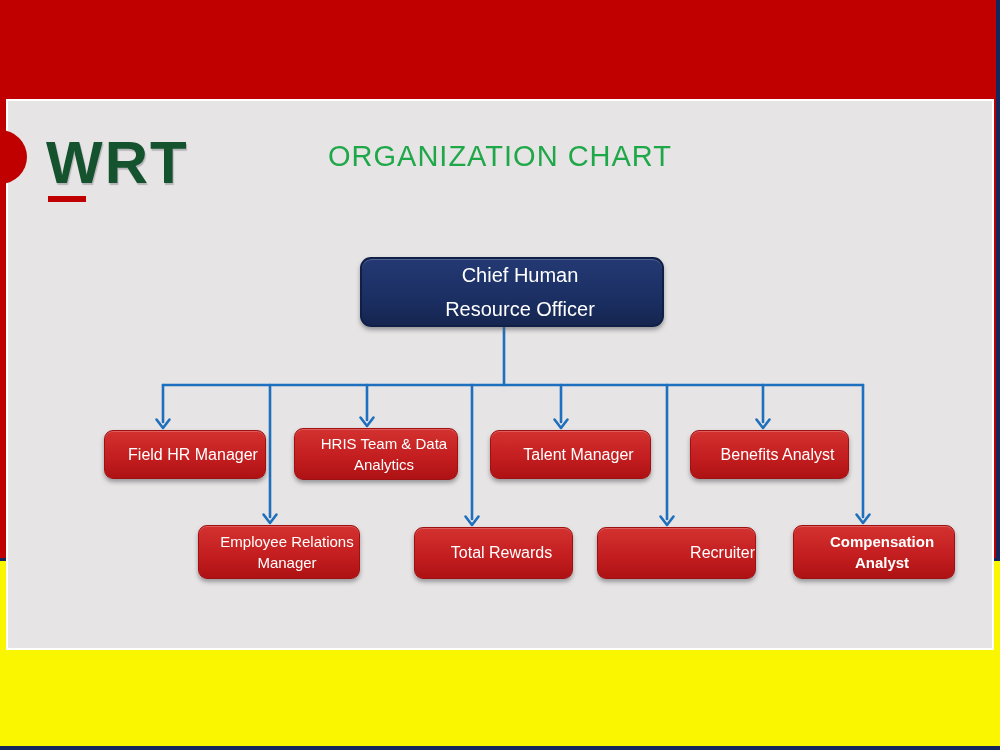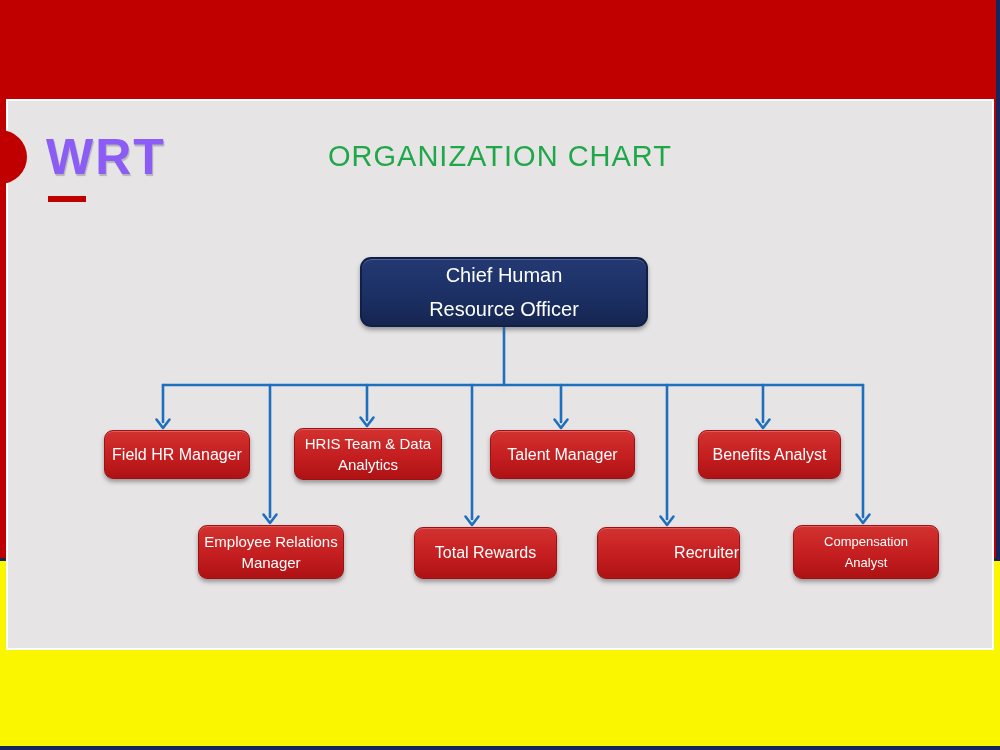--- a/index.html
+++ b/index.html
@@ -10,53 +10,54 @@
   }
   
   .frame-navy{position:absolute;left:0;top:97;width:1000px;height:561px;background:#14265C;}
   .frame-red{position:absolute;left:0;top:93;width:996px;height:558px;background:#C00000;}
   .frame-white{position:absolute;left:6px;top:99px;width:988px;height:551px;background:#FFFFFF;}
   .slide{position:absolute;left:8px;top:101px;width:984px;height:547px;background:#E6E4E4;}
   .bottom-line{position:absolute;left:0;top:746px;width:1000px;height:4px;background:#14265C;}
   
   .semicircle{position:absolute;left:-27px;top:130px;width:54px;height:54px;border-radius:50%;background:#C00000;}
   
-  .logo{position:absolute;left:46px;top:128px;font-size:50px;font-weight:bold;
-        letter-spacing:2px;color:#8b5cf6;text-shadow:1px 2px 1px rgba(120,120,130,0.45);}
+  .logo{position:absolute;left:46px;top:128px;font-size:60px;font-weight:bold;
+        letter-spacing:2px;color:#14532d;text-shadow:1px 2px 1px rgba(120,120,130,0.45);}
   .logo-underline{position:absolute;left:48px;top:196px;width:38px;height:6px;background:#C00000;}
   
   .title{position:absolute;left:0;top:140px;width:1000px;text-align:center;
          font-size:29px;font-weight:normal;letter-spacing:1px;color:#1FA84A;}
   
   .connectors{position:absolute;left:0;top:0;width:1000px;height:750px;pointer-events:none;}
   
   .node{
     position:absolute;display:flex;align-items:center;justify-content:center;
     text-align:center;color:#FFFFFF;border-radius:9px;
     box-shadow:0 3px 4px rgba(90,90,95,0.55), inset 0 1px 0 rgba(255,255,255,0.22);
     white-space:pre-line;
+    padding-left:16px;
   }
   .node-red{
     background:linear-gradient(180deg,#D33230 0%,#C41E20 55%,#AE1214 100%);
     border:1px solid #9E1012;
   }
   .node-navy{
     background:linear-gradient(180deg,#24397三 0%,#1B2F63 60%,#152550 100%);
     background:linear-gradient(180deg,#243973 0%,#1B2F63 60%,#152550 100%);
     border:2px solid #101F45;border-radius:11px;
   }
   .n-chro{left:360px;top:257px;width:284px;height:66px;font-size:20px;line-height:34px;}
   .n-field{left:104px;top:430px;width:144px;height:47px;font-size:16px;}
   .n-hris{left:294px;top:428px;width:146px;height:50px;font-size:15px;line-height:21px;text-align:center;}
   .n-talent{left:490px;top:430px;width:143px;height:47px;font-size:16px;align-items:center;}
-  .n-benefits{left:690px;top:430px;width:141px;height:47px;font-size:16px;margin-left:8px;}
+  .n-benefits{left:690px;top:430px;width:141px;height:47px;font-size:16px;}
   .n-er{left:198px;top:525px;width:144px;height:52px;font-size:15px;line-height:21px;justify-content:center;}
   .n-rewards{left:402px;top:527px;width:141px;height:50px;font-size:16px;margin-left:12px;}
   .n-recruiter{left:597px;top:527px;width:141px;height:50px;font-size:16px;justify-content:flex-end;}
-  .n-comp{left:793px;top:525px;width:144px;height:52px;font-size:13px;line-height:21px;}
+  .n-comp{left:793px;top:525px;width:144px;height:52px;font-size:15px;line-height:21px;font-weight:bold;}
 </style>
 </head>
 <body>
 
 <div class="page">
 
   <div class="frame-navy"></div>
   <div class="frame-red"></div>
   <div class="frame-white"></div>
   <div class="slide"></div>

